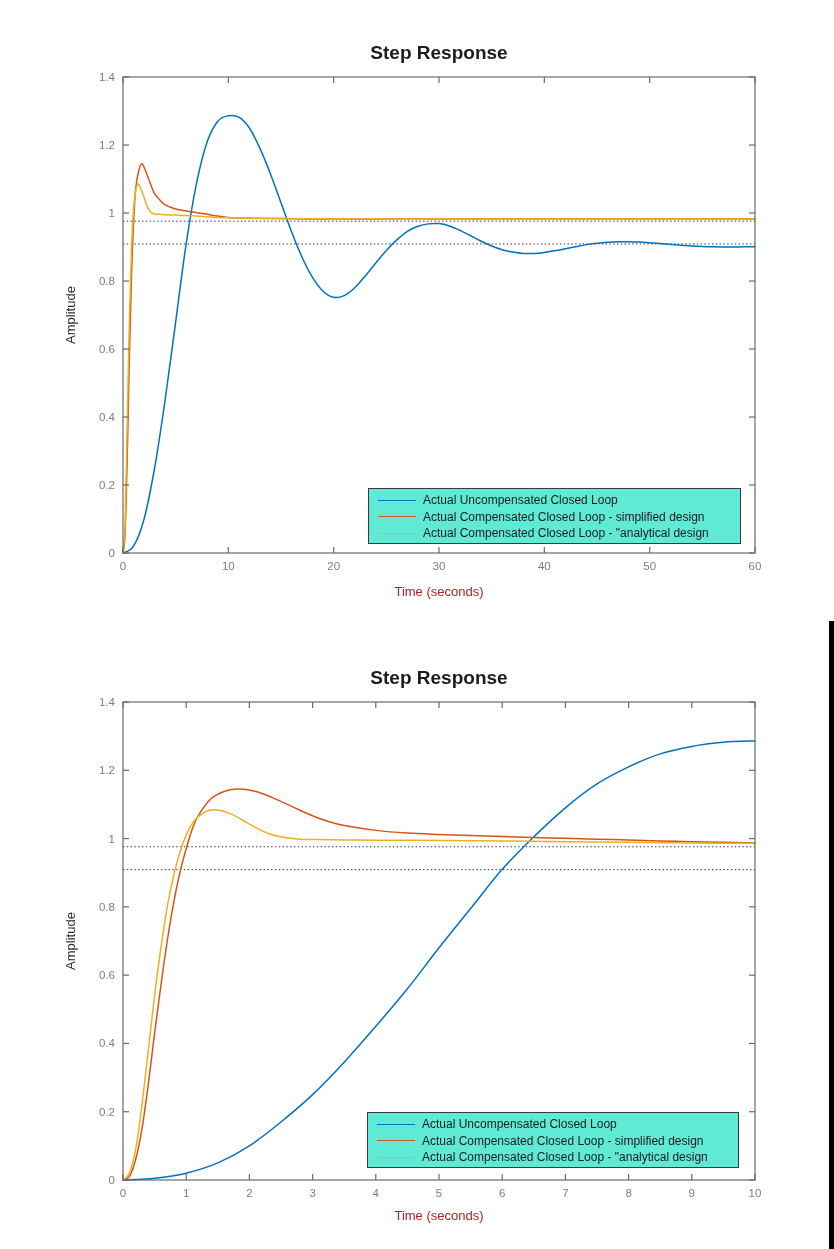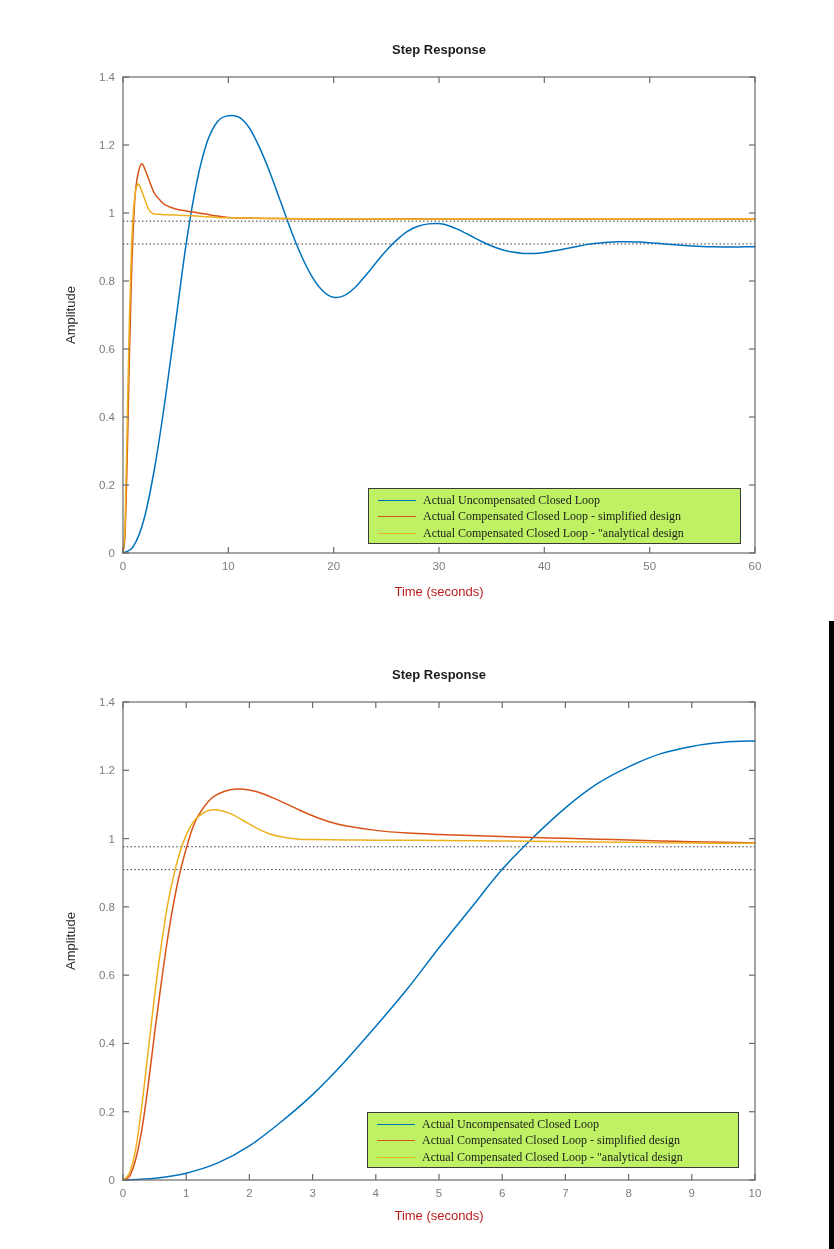--- a/index.html
+++ b/index.html
@@ -1,27 +1,27 @@
 <!DOCTYPE html>
 <html><head>
 <meta charset="utf-8">
 <style>
   html,body{margin:0;padding:0;background:#ffffff;}
   #stage{position:relative;width:834px;height:1249px;background:#ffffff;overflow:hidden;
          font-family:"Liberation Sans",sans-serif;}
   #chart-svg{position:absolute;left:0;top:0;}
   #chart-svg text{font-family:"Liberation Sans",sans-serif;font-size:11.5px;fill:#7d7d7d;}
   .fig-title{position:absolute;left:123px;width:632px;text-align:center;
-             font-size:13px;font-weight:bold;color:#1c1c1c;}
+             font-size:19px;font-weight:bold;color:#1c1c1c;}
   .xlabel{position:absolute;left:123px;width:632px;text-align:center;
           font-size:13px;color:#b91c1c;}
   .ylabel{position:absolute;font-size:13px;color:#2b2b2b;white-space:nowrap;
           transform:translate(-50%,-50%) rotate(-90deg);}
-  .legend{position:absolute;border:1.4px solid #3a3a3a;background:#bef264;
-          box-sizing:border-box;padding:3px 0 2px 9px;overflow:hidden;font-family:Liberation Serif, serif;}
+  .legend{position:absolute;border:1.4px solid #3a3a3a;background:#5eead4;
+          box-sizing:border-box;padding:3px 0 2px 9px;overflow:hidden;}
   #legend1{left:368px;top:488px;width:373px;height:56px;}
   #legend2{left:367px;top:1112px;width:372px;height:56px;}
   .legend-row{display:flex;align-items:center;height:16.5px;white-space:nowrap;}
   .legend-line{width:38px;height:0;border-top:1.7px solid #000;margin-right:7px;flex:none;}
   .legend-label{font-size:12px;color:#1c1c1c;}
   #black-strip{position:absolute;left:829px;top:621px;width:5px;height:628px;background:#000000;}
 </style>
 </head>
 <body>
 

